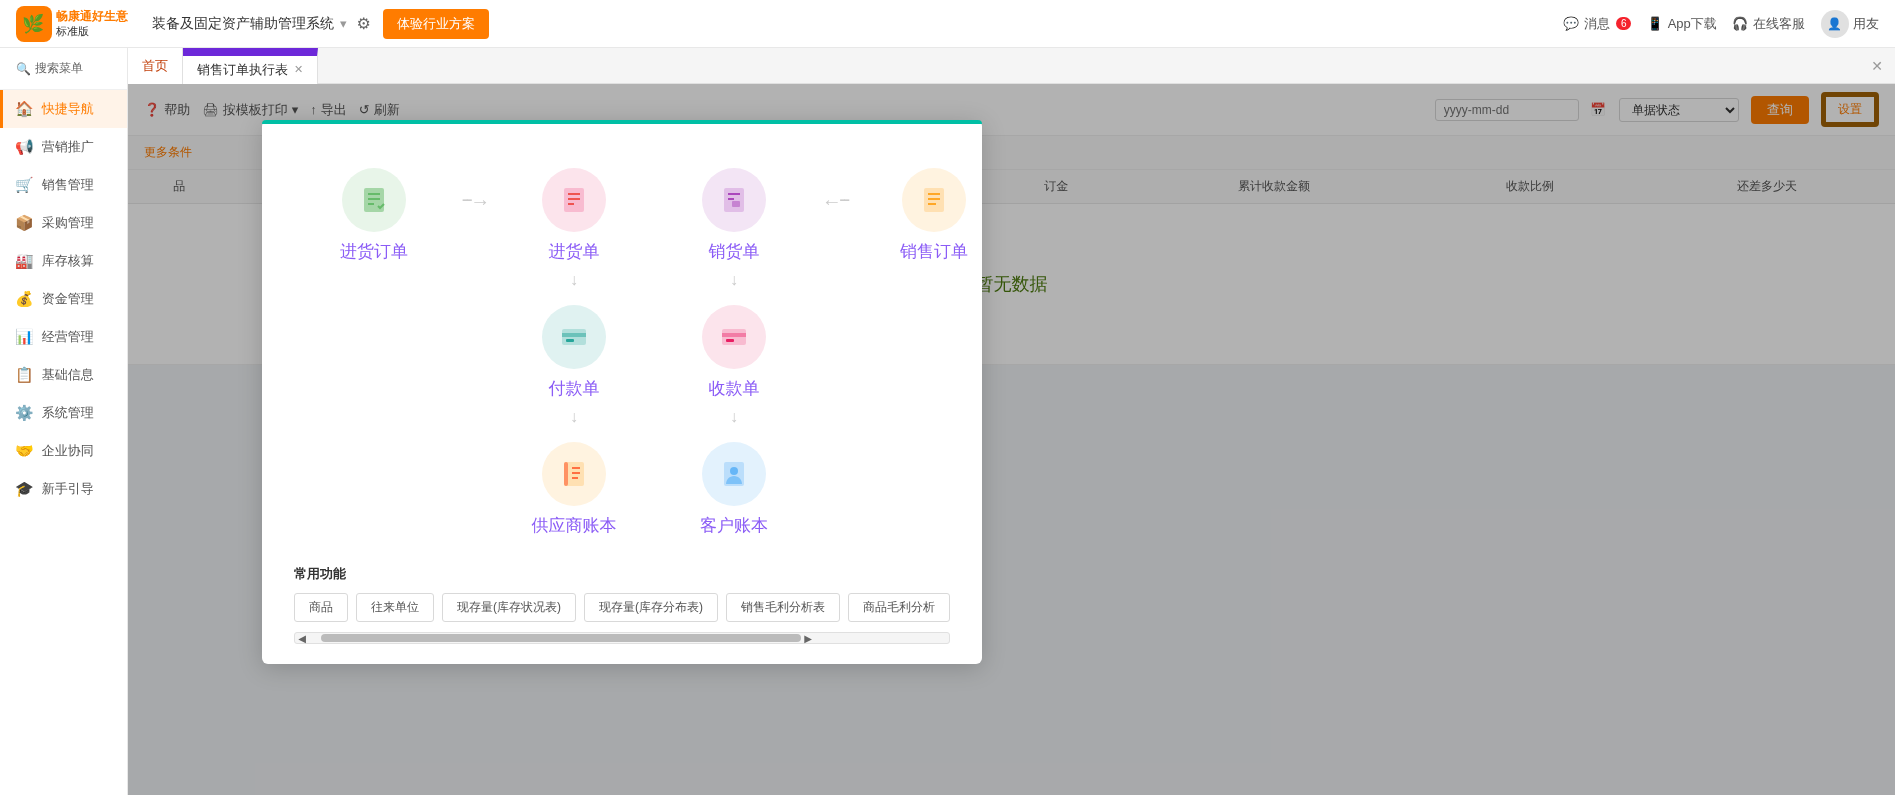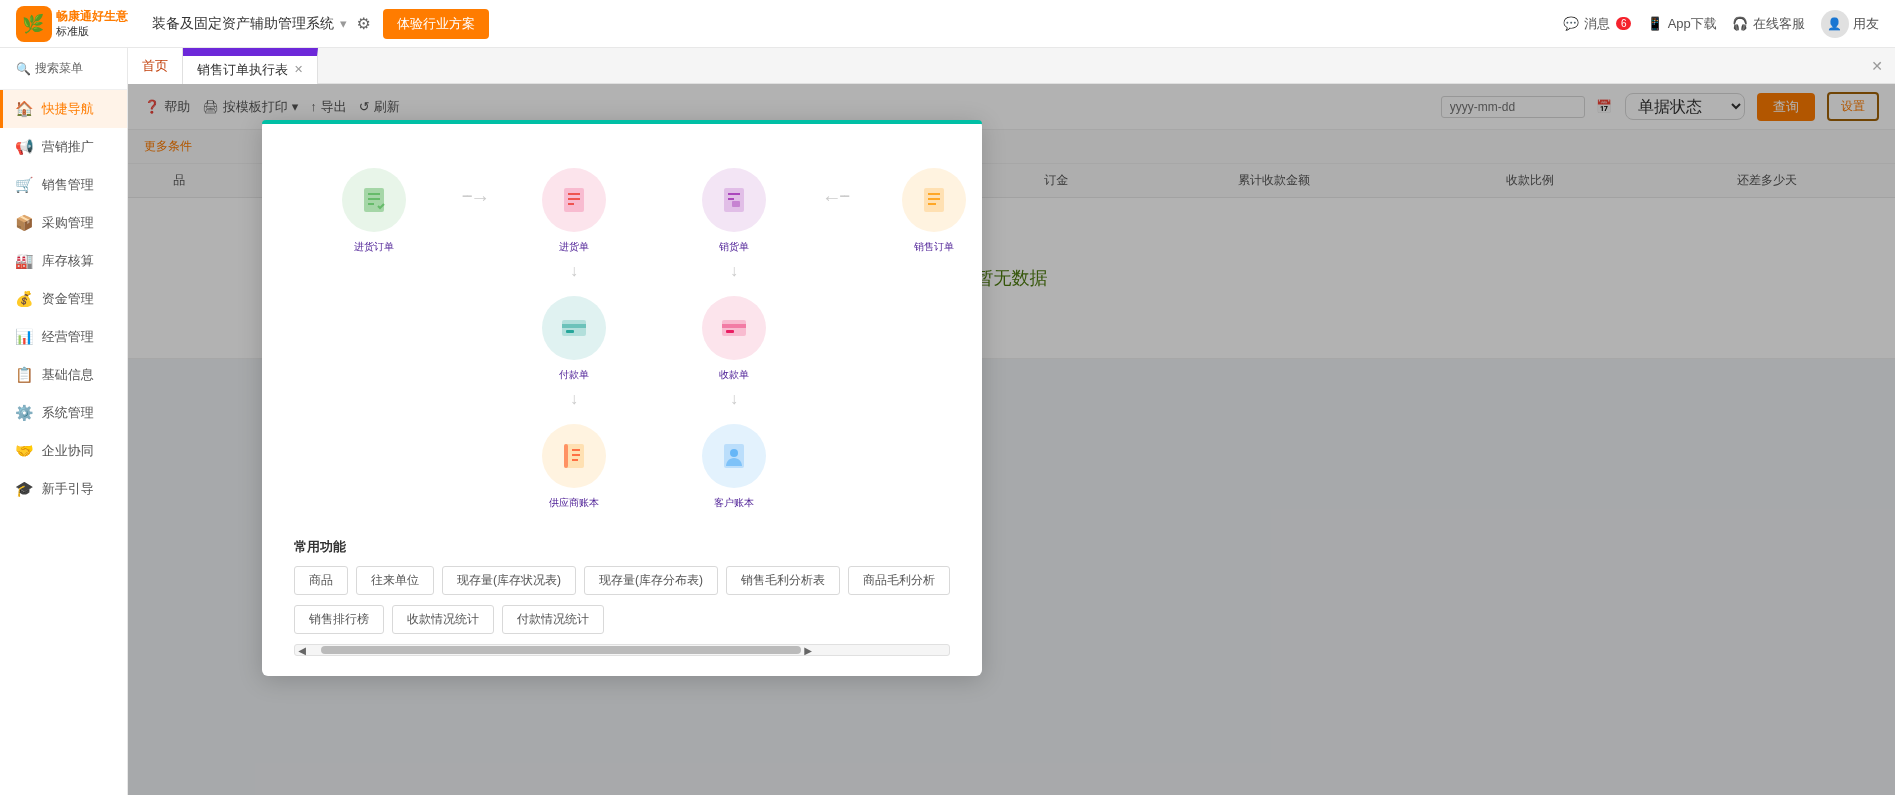--- a/index.html
+++ b/index.html
@@ -42,26 +42,26 @@
     .tab-item.home { background: #fff; color: #c2410c; }
     .tab-item.active { background: #fff; color: #333; border-top: 8px solid #6d28d9; }
     .tab-close { margin-left: 6px; color: #999; font-size: 11px; cursor: pointer; }
     .tab-close-right { margin-left: auto; padding: 0 12px; color: #999; cursor: pointer; font-size: 14px; }
 
     
     .toolbar { display: flex; align-items: center; padding: 8px 16px; background: #fff; border-bottom: 1px solid #f0f0f0; gap: 12px; flex-shrink: 0; }
     .toolbar-action { display: flex; align-items: center; gap: 4px; color: #555; font-size: 13px; cursor: pointer; }
     .toolbar-spacer { flex: 1; }
     .query-btn { background: #ff7c00; color: #fff; border: none; padding: 5px 16px; border-radius: 4px; cursor: pointer; font-size: 13px; }
-    .set-btn { background: #fff; color: #ff7c00; border: 2px solid #a16207; padding: 4px 12px; border-radius: 4px; cursor: pointer; font-size: 12px; }
+    .set-btn { background: #fff; color: #ff7c00; border: 5px solid #a16207; padding: 4px 12px; border-radius: 4px; cursor: pointer; font-size: 12px; }
 
     
     .filter-bar { display: flex; align-items: center; padding: 8px 16px; background: #fafafa; border-bottom: 1px solid #f0f0f0; gap: 10px; flex-shrink: 0; flex-wrap: wrap; }
     .filter-input { border: 1px solid #d9d9d9; border-radius: 3px; padding: 3px 8px; font-size: 12px; color: #333; background: #fff; width: 120px; }
-    .filter-select { border: 1px solid #d9d9d9; border-radius: 8px; padding: 3px 8px; font-size: 16px; color: #333; background: #fff; width: 100px; }
+    .filter-select { border: 1px solid #d9d9d9; border-radius: 3px; padding: 3px 8px; font-size: 12px; color: #333; background: #fff; width: 100px; }
     .more-conditions { color: #ff7c00; cursor: pointer; font-size: 12px; }
 
     
     .table-container { flex: 1; overflow: auto; background: #fff; }
     .data-table { width: 100%; border-collapse: collapse; font-size: 12px; }
     .data-table th { background: #fafafa; padding: 8px 10px; text-align: center; border-bottom: 1px solid #e8e8e8; color: #555; font-weight: normal; white-space: nowrap; }
     .data-table td { padding: 8px 10px; border-bottom: 1px solid #f0f0f0; text-align: center; color: #555; }
     .empty-tip { text-align: center; padding: 60px; color: #4d7c0f; font-size: 18px; }
 
     
@@ -70,21 +70,21 @@
     .flow-cell { display: flex; flex-direction: column; align-items: center; padding: 16px 8px 8px; }
     .flow-circle { width: 64px; height: 64px; border-radius: 50%; display: flex; align-items: center; justify-content: center; font-size: 28px; margin-bottom: 8px; cursor: pointer; }
     .flow-circle.green { background: #e8f5e9; color: #66bb6a; }
     .flow-circle.red-light { background: #fce4ec; color: #ef5350; }
     .flow-circle.purple { background: #f3e5f5; color: #ab47bc; }
     .flow-circle.orange { background: #fff3e0; color: #ffa726; }
     .flow-circle.teal { background: #e0f2f1; color: #26a69a; }
     .flow-circle.pink { background: #fce4ec; color: #e91e63; }
     .flow-circle.orange2 { background: #fff3e0; color: #ff7043; }
     .flow-circle.blue { background: #e3f2fd; color: #42a5f5; }
-    .flow-label { font-size: 10px; color: #4c1d95; text-align: center; }
+    .flow-label { font-size: 17px; color: #8b5cf6; text-align: center; }
 
     
     .common-func-title { font-size: 13px; color: #333; font-weight: bold; margin-bottom: 10px; }
     .func-buttons { display: flex; flex-wrap: wrap; gap: 8px; margin-bottom: 10px; }
     .func-btn { border: 1px solid #d9d9d9; background: #fff; color: #555; padding: 5px 14px; border-radius: 3px; font-size: 12px; cursor: pointer; }
 
     
     .scroll-track { height: 12px; background: #f5f5f5; border: 1px solid #e0e0e0; border-radius: 3px; margin-top: 8px; position: relative; display: flex; align-items: center; }
     .scroll-thumb { height: 8px; background: #bbb; border-radius: 4px; width: 480px; margin-left: 12px; }
     .scroll-btn { width: 14px; height: 14px; display: flex; align-items: center; justify-content: center; color: #666; font-size: 10px; cursor: pointer; }
@@ -400,25 +400,20 @@
 
             <div class="common-func-title">常用功能</div>
             <div class="func-buttons">
               <button class="func-btn">商品</button>
               <button class="func-btn">往来单位</button>
               <button class="func-btn">现存量(库存状况表)</button>
               <button class="func-btn">现存量(库存分布表)</button>
               <button class="func-btn">销售毛利分析表</button>
               <button class="func-btn">商品毛利分析</button>
             </div>
-            <div class="func-buttons">
-              <button class="func-btn">销售排行榜</button>
-              <button class="func-btn">收款情况统计</button>
-              <button class="func-btn">付款情况统计</button>
-            </div>
 
             <div class="scroll-track">
               <div class="scroll-btn">◀</div>
               <div class="scroll-thumb"></div>
               <div class="scroll-btn">▶</div>
             </div>
           </div>
         </div>
       </div>
     </div>

